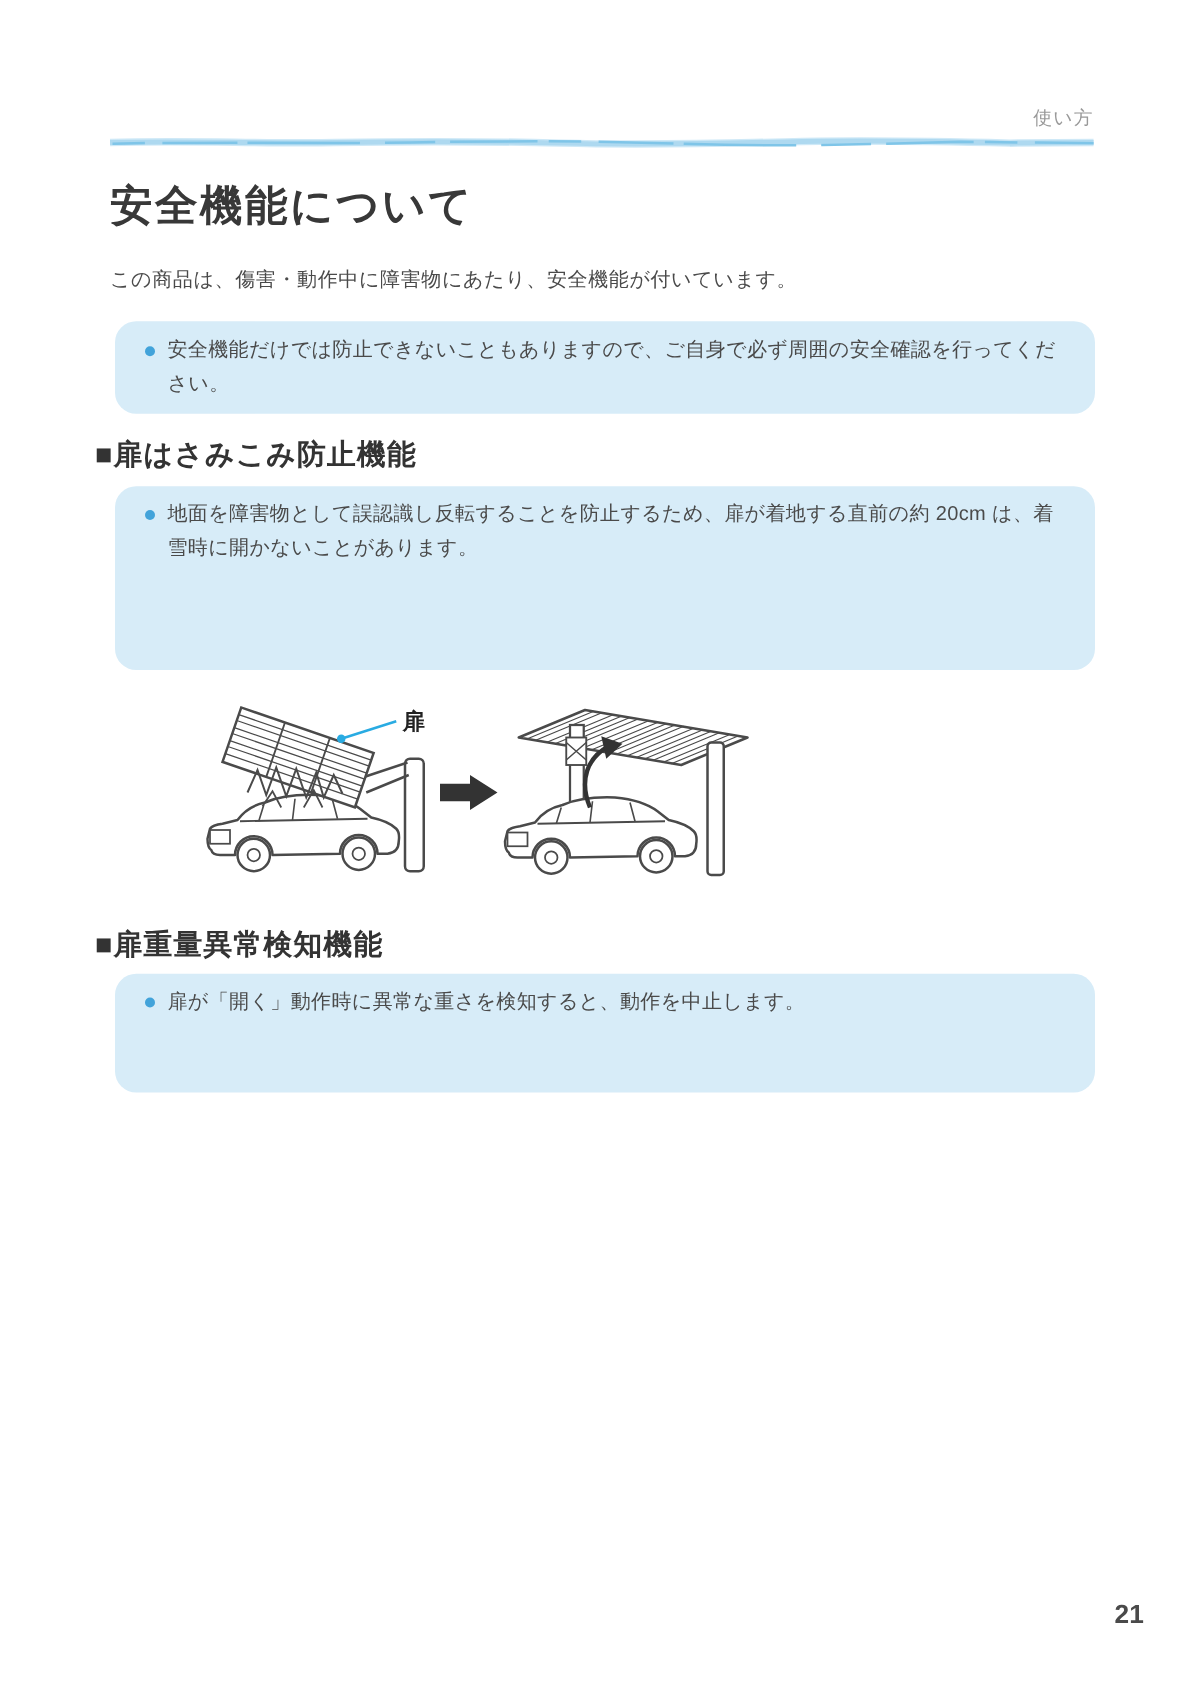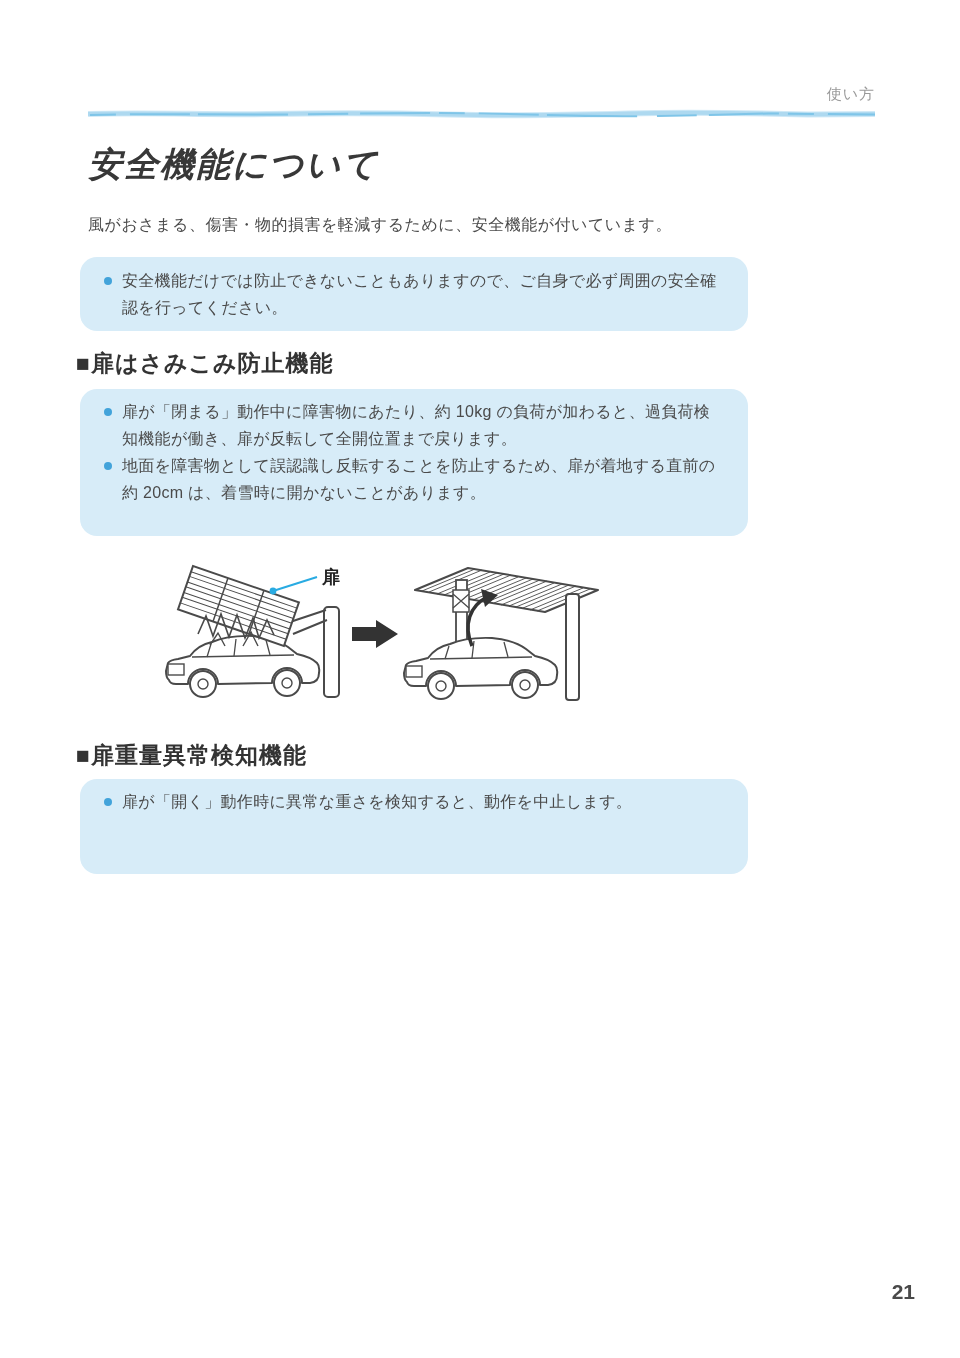--- a/index.html
+++ b/index.html
@@ -17,28 +17,28 @@
     font-family:"Liberation Sans","DejaVu Sans",sans-serif;
     color:var(--body-text);
   }
   .header-label{
     position:absolute;top:85px;right:85px;
     font-size:15px;color:var(--header-label-text);letter-spacing:1px;
   }
   .divider{position:absolute;left:88px;top:109px;width:787px;height:10px;}
   .page-title{
     position:absolute;left:88px;top:142px;
-    font-size:34px;font-weight:bold;color:#383838;letter-spacing:2px;font-style:italic;
+    font-size:34px;font-weight:bold;color:#383838;letter-spacing:2px;
   }
   .intro-text{
     position:absolute;left:88px;top:213px;width:787px;
     font-size:16px;line-height:24px;letter-spacing:0.5px;color:var(--body-text);
   }
   .note-box{
-    position:absolute;left:80px;width:668px;
+    position:absolute;left:92px;width:784px;
     background:var(--note-box-bg);border-radius:17px;
     padding:10px 24px;
   }
   .note-box ul{list-style:none;}
   .note-item{
     display:flex;gap:10px;
     font-size:16px;line-height:27px;letter-spacing:0.3px;color:var(--body-text);
   }
   .note-item .dot{
     flex:0 0 8px;width:8px;height:8px;border-radius:50%;
@@ -65,41 +65,37 @@
 <div class="header-label">使い方</div>
 
 <svg class="divider" viewBox="0 0 787 10" preserveAspectRatio="none">
   <path d="M0,5 C60,3 120,6 180,5 S300,4 360,5.5 S480,6 540,4.5 S660,4 720,5.5 L787,5" stroke="#cfe9f7" stroke-width="6" fill="none"></path>
   <path d="M0,5 C60,3.5 120,6 180,5 S300,4 360,5.5 S480,6 540,4.5 S660,4 720,5.5 L787,5" stroke="#aed9f0" stroke-width="4" fill="none"></path>
   <path d="M2,6 C80,4 160,6.5 240,5 S380,3.5 460,6 S600,6.5 680,4.5 L787,5.5" stroke="#7fc5e8" stroke-width="2" fill="none" stroke-dasharray="26 14 60 8 90 20 40 12 70 9"></path>
 </svg>
 
 <h1 class="page-title">安全機能について</h1>
 
-<p class="intro-text">風がおさまる、傷害・物的損害を軽減するために、安全機能が付いています。</p>
+<p class="intro-text">この商品は、傷害・動作中に障害物にあたり、安全機能が付いています。</p>
 
 <div class="note-box box-1">
   <ul>
 
       <li class="note-item">
         <span class="dot"></span>
         <span class="note-text">安全機能だけでは防止できないこともありますので、ご自身で必ず周囲の安全確認を行ってください。</span>
       </li>
     </ul>
 </div>
 
 <h2 class="section-heading heading-1">■扉はさみこみ防止機能</h2>
 
 <div class="note-box box-2">
   <ul>
 
-      <li class="note-item">
-        <span class="dot"></span>
-        <span class="note-text">扉が「閉まる」動作中に障害物にあたり、約 10kg の負荷が加わると、過負荷検知機能が働き、扉が反転して全開位置まで戻ります。</span>
-      </li>
 
 
       <li class="note-item">
         <span class="dot"></span>
         <span class="note-text">地面を障害物として誤認識し反転することを防止するため、扉が着地する直前の約 20cm は、着雪時に開かないことがあります。</span>
       </li>
     </ul>
 </div>
 
 <svg class="figure" viewBox="0 0 480 170">

